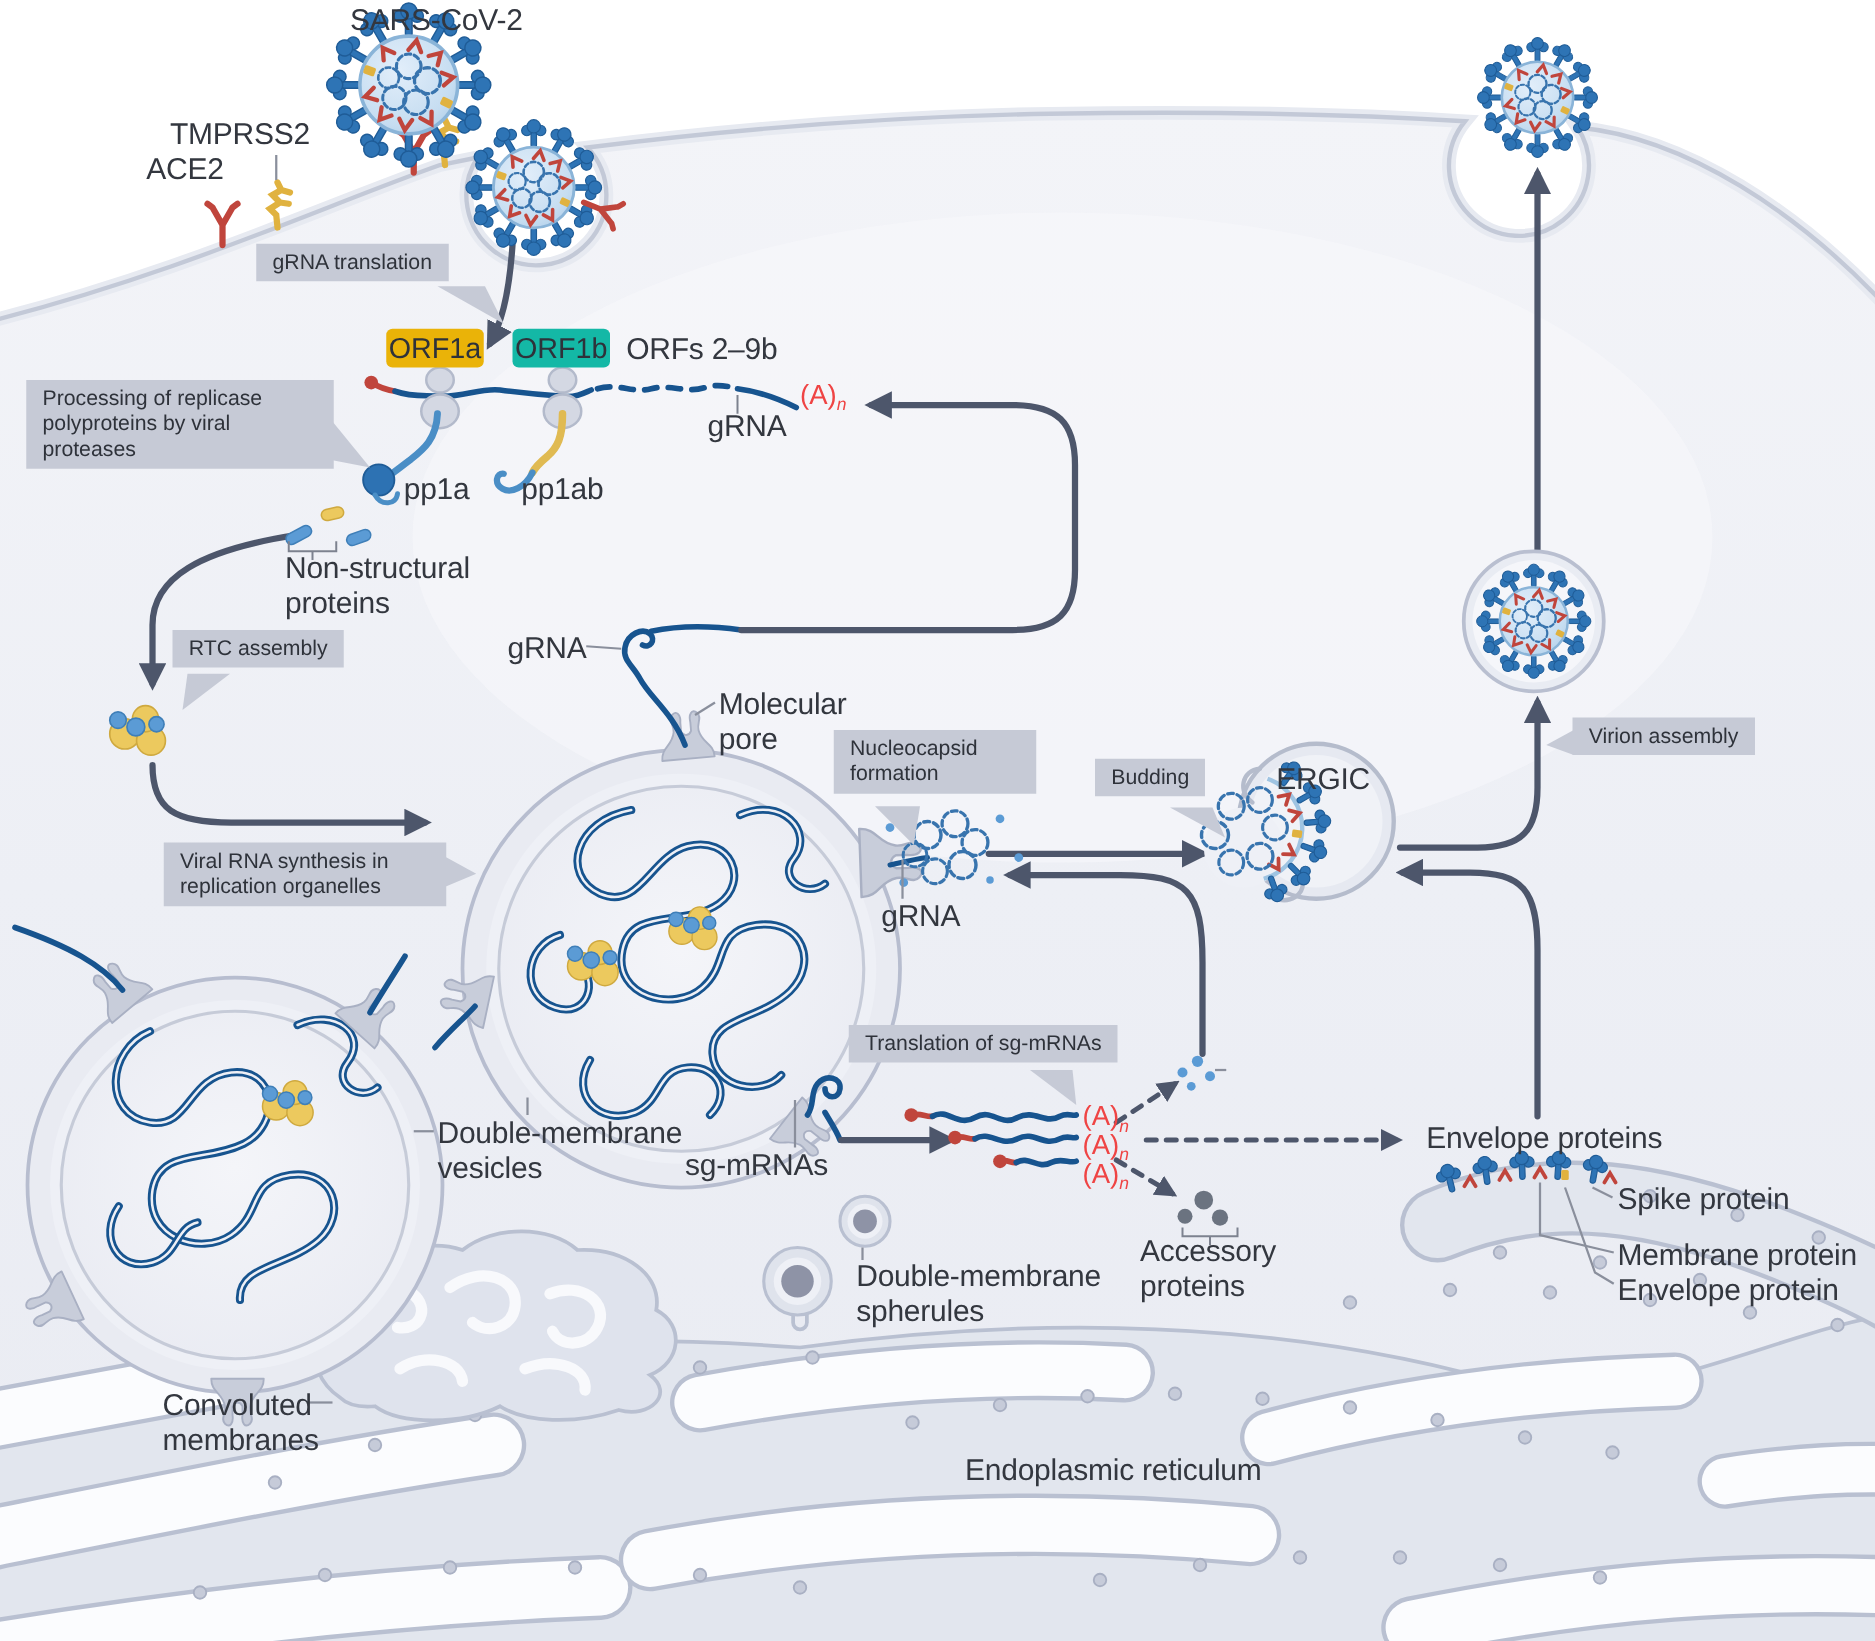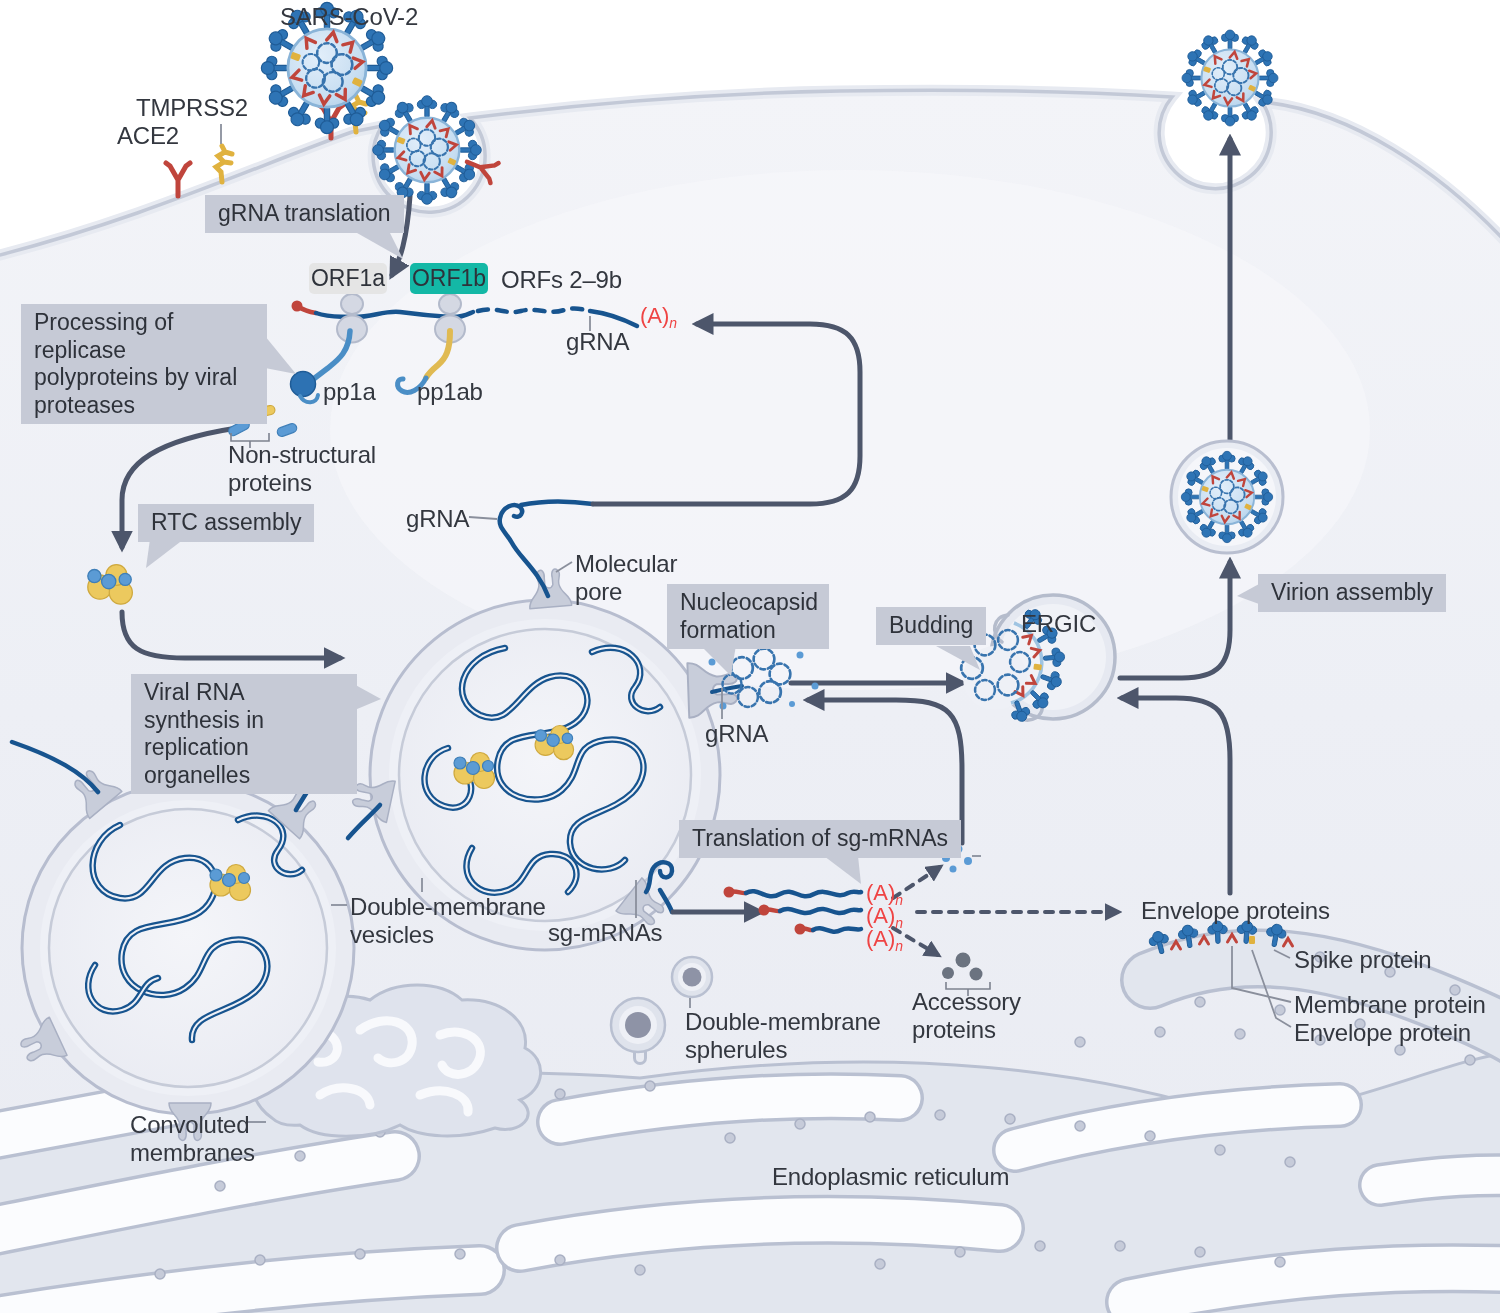--- a/index.html
+++ b/index.html
@@ -1,21 +1,21 @@
 <!DOCTYPE html>
 <html><head>
 <meta charset="utf-8">
 <style>
   html,body{margin:0;padding:0;background:#fff;}
   #stage{position:relative;width:1500px;height:1313px;overflow:hidden;
          font-family:"Liberation Sans","DejaVu Sans",sans-serif;}
   #art{position:absolute;left:0;top:0;}
   .lbl{position:absolute;font-size:24px;line-height:1.17;color:#33373f;
        letter-spacing:-0.2px;white-space:pre-line;}
-  .co{position:absolute;background:#c6cad6;color:#2e323a;font-size:23px;
+  .co{position:absolute;background:#c6cad6;color:#2e323a;font-size:17px;
       line-height:1.2;padding:5px 13px;box-sizing:border-box;}
   .chip{position:absolute;font-size:23px;color:#2e323a;text-align:center;
         border-radius:5px;padding:2px 0;width:78px;}
   .an{position:absolute;font-size:22px;color:#ef4444;}
   .an sub{font-size:14px;font-style:italic;}
 </style>
 </head>
 <body>
 
 <div id="stage">
@@ -460,21 +460,21 @@
   <path d="M1252,950 L1276,1018 L1291,1027"></path>
 </g>
 </svg>
 
 <div class="lbl" style="left:280px;top:3px;font-size:24px;">SARS-CoV-2</div>
 <div class="lbl" style="left:136px;top:94px;">TMPRSS2</div>
 <div class="lbl" style="left:117px;top:122px;">ACE2</div>
 
 <div class="co" style="left:205px;top:195px;">gRNA translation</div>
 
-<div class="chip" style="left:309px;top:263px;background:#e5e5e5;">ORF1a</div>
+<div class="chip" style="left:309px;top:263px;background:#eab308;">ORF1a</div>
 <div class="chip" style="left:410px;top:263px;background:#14b8a6;">ORF1b</div>
 <div class="lbl" style="left:501px;top:266px;">ORFs 2–9b</div>
 
 <div class="an" style="left:640px;top:303px;"><span>(A)</span><sub>n</sub></div>
 <div class="lbl" style="left:566px;top:328px;">gRNA</div>
 
 <div class="co" style="left:21px;top:304px;width:246px;">Processing of replicase polyproteins by viral proteases</div>
 
 <div class="lbl" style="left:323px;top:378px;">pp1a</div>
 <div class="lbl" style="left:417px;top:378px;">pp1ab</div>

